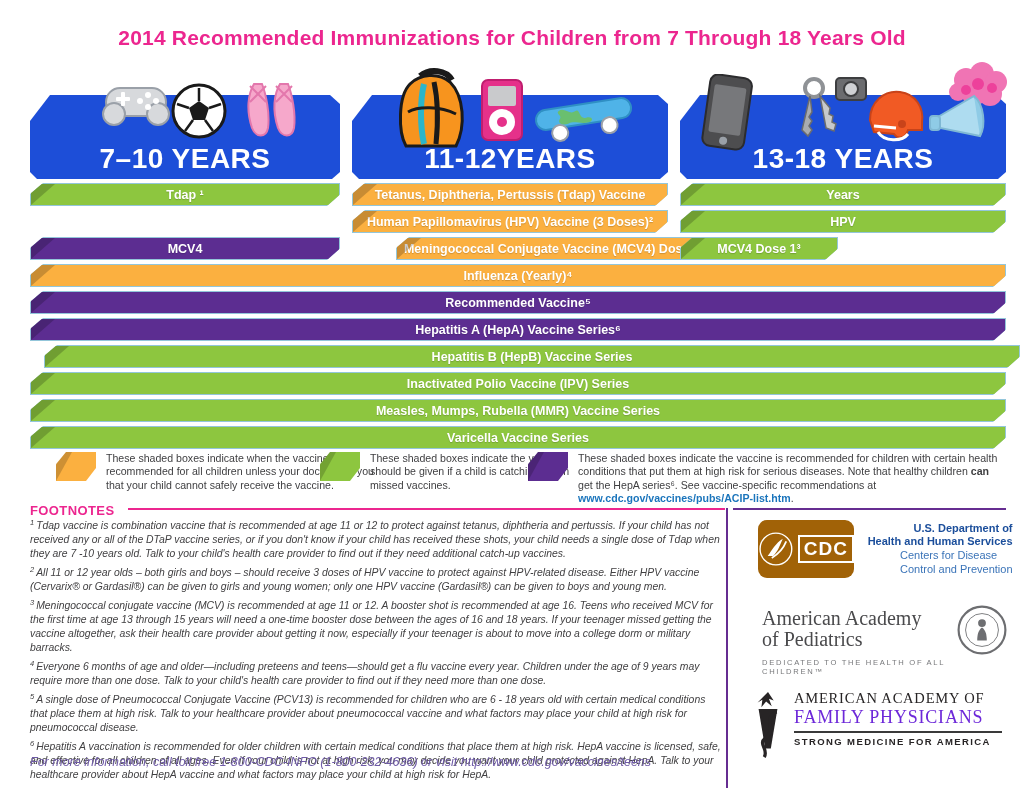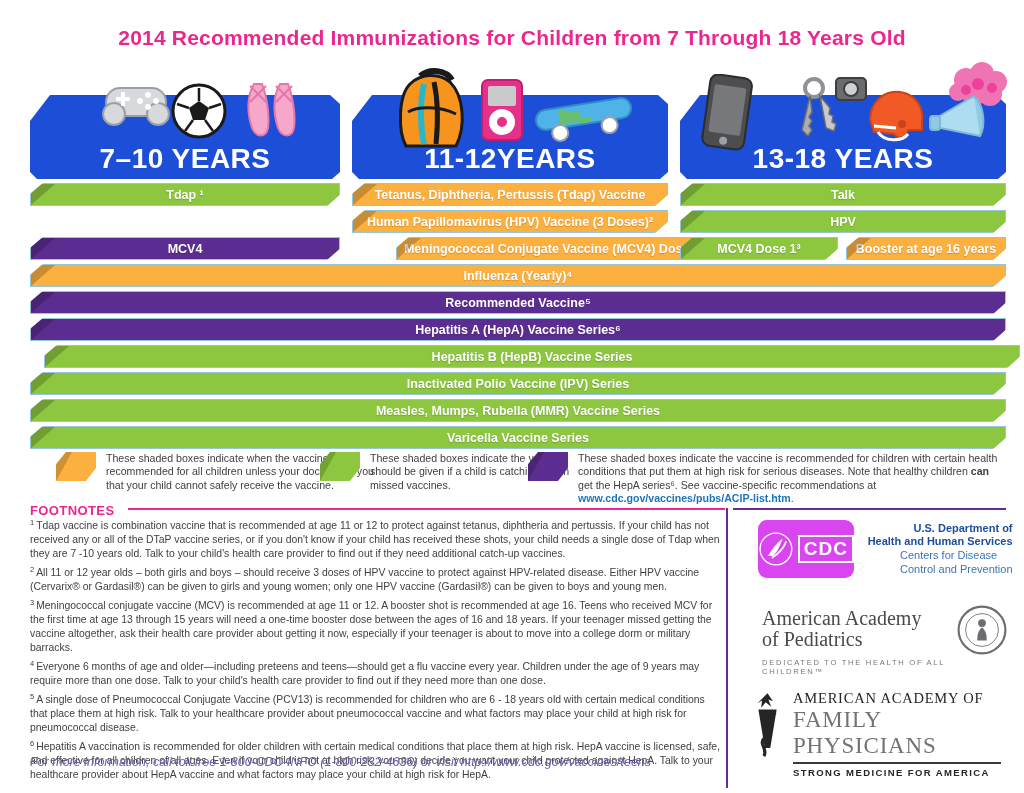--- a/index.html
+++ b/index.html
@@ -41,46 +41,46 @@
   .legend-text { font-size:10.6px; line-height:1.27; color:#3E3E40; }
   .legend-text b { font-weight:700; }
   .acip-link { color:#1B75BC; font-weight:700; }
 
   
   .fn-heading { position:absolute; left:30px; top:503px; font-size:13px; font-weight:700;
                 color:#EC268F; letter-spacing:.4px; }
   .rule-pink   { position:absolute; left:128px; top:508px; width:597px; height:2px; background:#EC268F; }
   .rule-purple { position:absolute; left:733px; top:508px; width:273px; height:2px; background:#662D91; }
   .v-divider   { position:absolute; left:726px; top:508px; width:2px; height:280px; background:#662D91; }
-  .footnotes { position:absolute; left:30px; top:518px; width:692px; }
+  .footnotes { position:absolute; left:30px; top:518px; width:692px;font-style:italic; }
   .footnotes p { font-size:10.4px; line-height:1.33; color:#414042; margin-bottom:4px; }
   .footnotes sup { font-size:7.5px; margin-right:2px; }
   .footer-info { position:absolute; left:30px; top:755px; font-size:12.5px; font-style:italic;
                  color:#6F5BA7; }
 
   
   .cdc-block { position:absolute; left:758px; top:520px; display:flex; align-items:center; }
-  .cdc-badge { width:96px; height:58px; background:#d946ef; border-radius:9px;
+  .cdc-badge { width:96px; height:58px; background:#a16207; border-radius:9px;
                display:flex; align-items:center; justify-content:center; gap:4px; }
   .cdc-word { color:#fff; font-weight:700; font-size:19px; letter-spacing:1px;
               border:2px solid #fff; padding:0 4px; line-height:1.25; }
   .cdc-text { margin-left:10px; }
   .cdc-text .b { font-size:11px; font-weight:700; color:#1B4E9B; line-height:1.25;text-align:right; }
   .cdc-text .r { font-size:11px; color:#3B74B8; line-height:1.25;margin-left:36px; }
 
   .aap-block { position:absolute; left:762px; top:608px; width:246px; }
   .aap-name { font-family:"Liberation Serif","DejaVu Serif",serif; font-size:20px; line-height:1.05;
               color:#4A4A4C; }
   .aap-tagline { margin-top:8px; font-size:7.6px; letter-spacing:1.7px; color:#77787B; }
   .aap-seal { position:absolute; right:0; top:-4px; }
 
   .aafp-block { position:absolute; left:752px; top:690px; display:flex; align-items:flex-start; }
   .aafp-text { margin-left:10px; }
   .aafp-l1 { font-family:"Liberation Serif","DejaVu Serif",serif; font-size:14.5px; letter-spacing:.8px; color:#27242 5; color:#272425; }
-  .aafp-l2 { font-family:"Liberation Serif","DejaVu Serif",serif; font-size:23px; letter-spacing:.8px; color:#737373; }
+  .aafp-l2 { font-family:"Liberation Serif","DejaVu Serif",serif; font-size:18px; letter-spacing:.8px; color:#6d28d9; }
   .aafp-rule { width:208px; height:2px; background:#3a3a3a; margin:3px 0 3px; }
   .aafp-tag { font-size:9.5px; font-weight:700; letter-spacing:1.4px; color:#272425; }
 </style>
 </head>
 <body>
 
 <div class="sheet">
 
   <div class="title">2014 Recommended Immunizations for Children from 7 Through 18 Years Old</div>
 
@@ -183,21 +183,21 @@
         <span class="bar-label">Tdap ¹</span>
       </div>
     </div>
   <div class="bar orange" style="left:352px; top:183px; width:316px;">
       <div class="fill">
         <span class="bar-label">Tetanus, Diphtheria, Pertussis (Tdap) Vaccine</span>
       </div>
     </div>
   <div class="bar green" style="left:680px; top:183px; width:326px;">
       <div class="fill">
-        <span class="bar-label">Talk</span>
+        <span class="bar-label">Years</span>
       </div>
     </div>
 
   <div class="bar orange" style="left:352px; top:210px; width:316px;">
       <div class="fill">
         <span class="bar-label">Human Papillomavirus (HPV) Vaccine (3 Doses)²</span>
       </div>
     </div>
   <div class="bar green" style="left:680px; top:210px; width:326px;">
       <div class="fill">
@@ -211,25 +211,20 @@
       </div>
     </div>
   <div class="bar orange" style="left:356px; top:237px; width:316px;margin-left:40px;">
       <div class="fill">
         <span class="bar-label">Meningococcal Conjugate Vaccine (MCV4) Dose 1³</span>
       </div>
     </div>
   <div class="bar green" style="left:680px; top:237px; width:158px;">
       <div class="fill">
         <span class="bar-label">MCV4 Dose 1³</span>
-      </div>
-    </div>
-  <div class="bar orange" style="left:846px; top:237px; width:160px;">
-      <div class="fill">
-        <span class="bar-label">Booster at age 16 years</span>
       </div>
     </div>
 
   <div class="bar orange" style="left:30px; top:264px; width:976px;">
       <div class="fill">
         <span class="bar-label">Influenza (Yearly)⁴</span>
       </div>
     </div>
   <div class="bar purple" style="left:30px; top:291px; width:976px;">
       <div class="fill">

